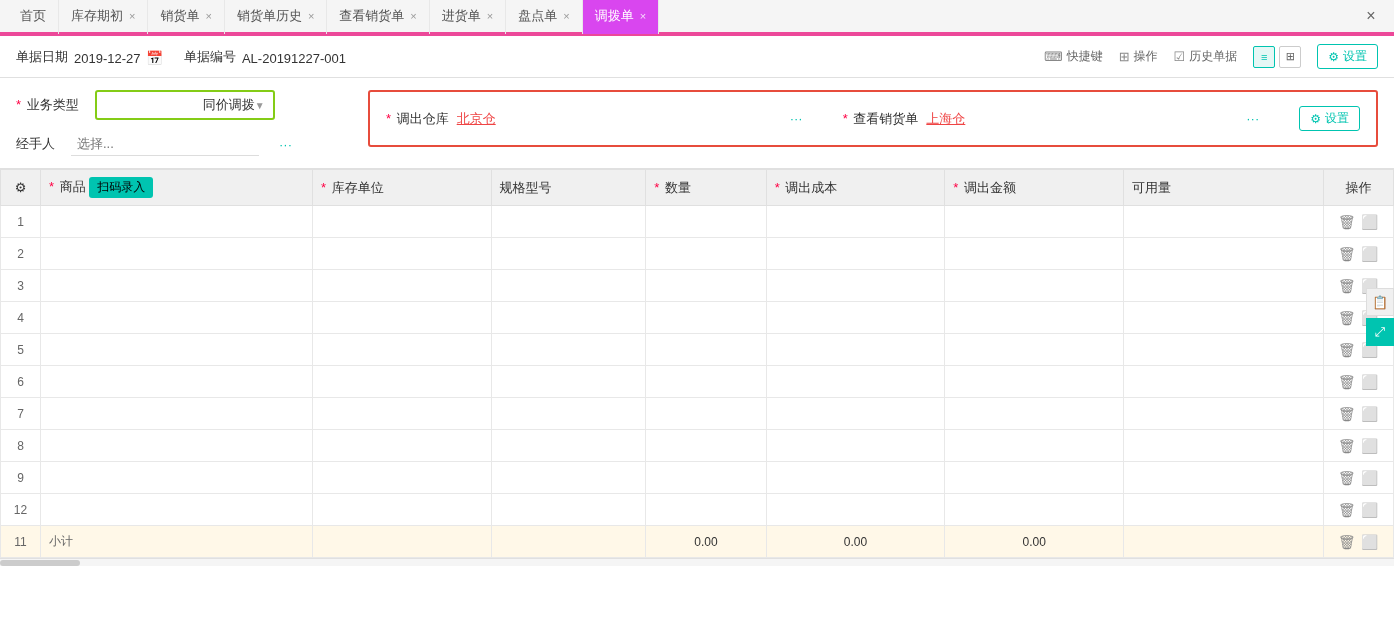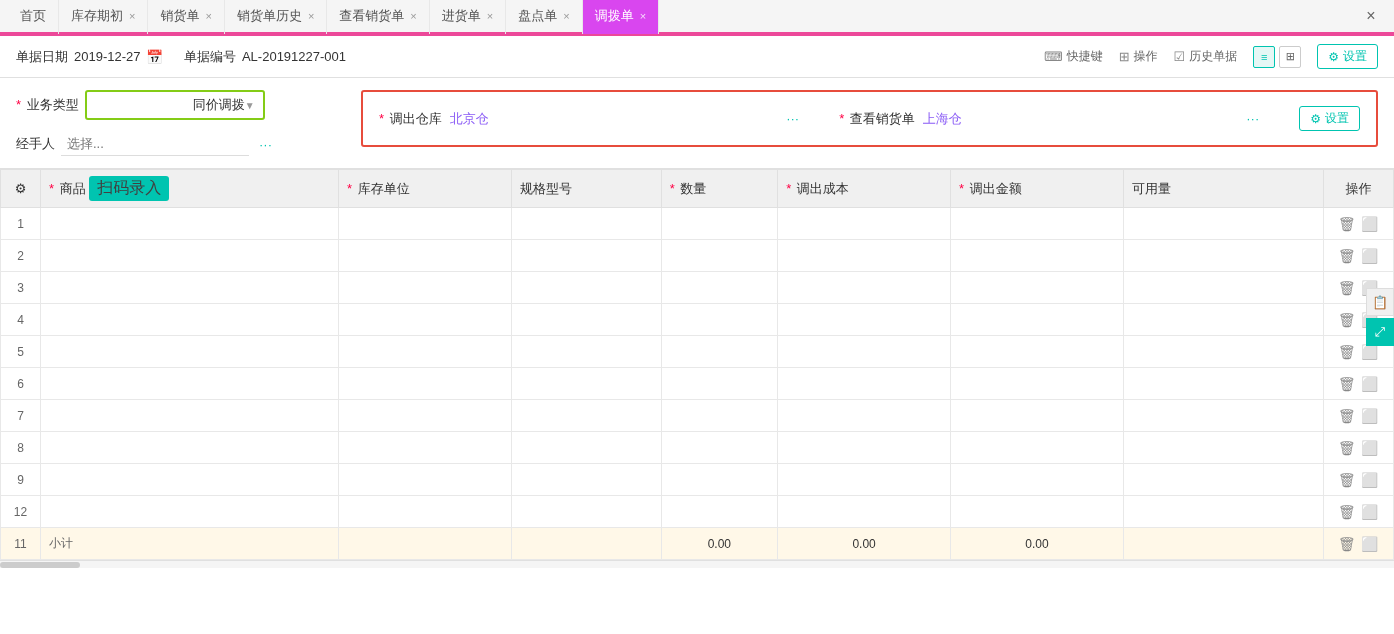--- a/index.html
+++ b/index.html
@@ -56,21 +56,21 @@
     .toolbar {
       display: flex;
       align-items: center;
       padding: 8px 16px;
       border-bottom: 1px solid #e0e0e0;
       background: #fff;
       gap: 20px;
     }
     .toolbar-field {
       display: flex;
-      align-items: center;
+      align-items: flex-end;
       gap: 6px;
       font-size: 13px;
       color: #333;
     }
     .toolbar-label { color: #333; }
     .toolbar-value { color: #333; font-weight: 400; }
     .calendar-icon {
       color: #00c4b0;
       cursor: pointer;
       font-size: 14px;
@@ -128,21 +128,21 @@
     }
     .form-left {
       display: flex;
       flex-direction: column;
       gap: 12px;
       min-width: 340px;
     }
     .form-field {
       display: flex;
       align-items: center;
-      gap: 6px;
+      gap: 16px;
     }
     .required-star { color: #f04; margin-right: 2px; }
     .form-select {
       border: 2px solid #84cc16;
       border-radius: 3px;
       padding: 4px 8px;
       min-width: 180px;
       display: flex;
       align-items: center;
       justify-content: flex-end;
@@ -166,32 +166,32 @@
       cursor: pointer;
       font-size: 13px;
       margin-left: 4px;
     }
 
     
     .warehouse-box {
       border: 2px solid #e74c3c;
       border-radius: 3px;
       flex: 1;
-      margin-left: 5px;
+      margin-left: 12px;
       padding: 14px 16px;
       display: flex;
       gap: 40px;
     }
     .warehouse-field {
       display: flex;
       align-items: center;
       gap: 8px;
       flex: 1;
     }
-    .warehouse-value { color: #8b5cf6; font-size: 13px; flex: 1; }
+    .warehouse-value { color: #ef4444; font-size: 13px; flex: 1; text-decoration: underline; }
     .warehouse-ellipsis { color: #00c4b0; cursor: pointer; font-size: 13px; }
 
     
     .table-container {
       flex: 1;
       overflow: auto;
     }
     table {
       width: 100%;
       border-collapse: collapse;
@@ -237,24 +237,24 @@
       justify-content: center;
       gap: 6px;
     }
     .action-btn {
       cursor: pointer;
       color: #888;
       font-size: 14px;
     }
     .scan-btn {
       background: #00c4b0;
-      color: #404040;
+      color: #000000;
       padding: 2px 8px;
       border-radius: 3px;
-      font-size: 16px;
+      font-size: 12px;
       cursor: pointer;
       display: inline-block;
       white-space: nowrap;
     }
     .gear-col {
       width: 36px;
       text-align: center;
     }
     .subtotal-val {
       text-align: center;

